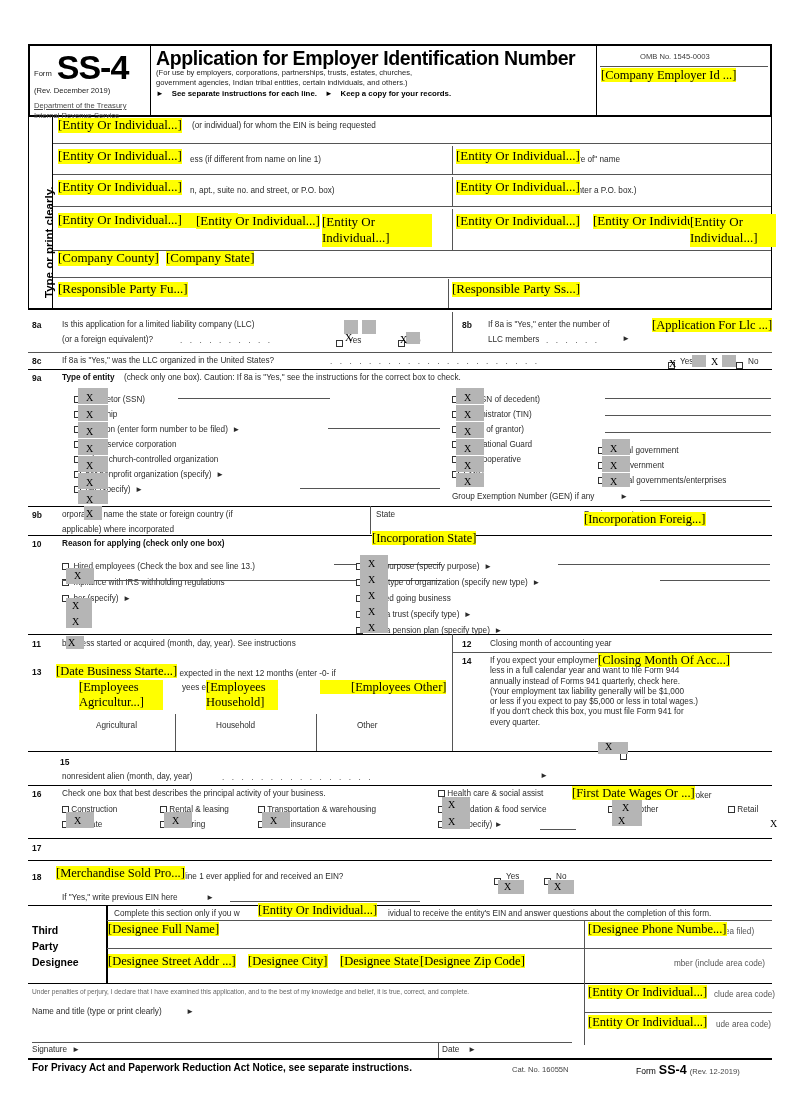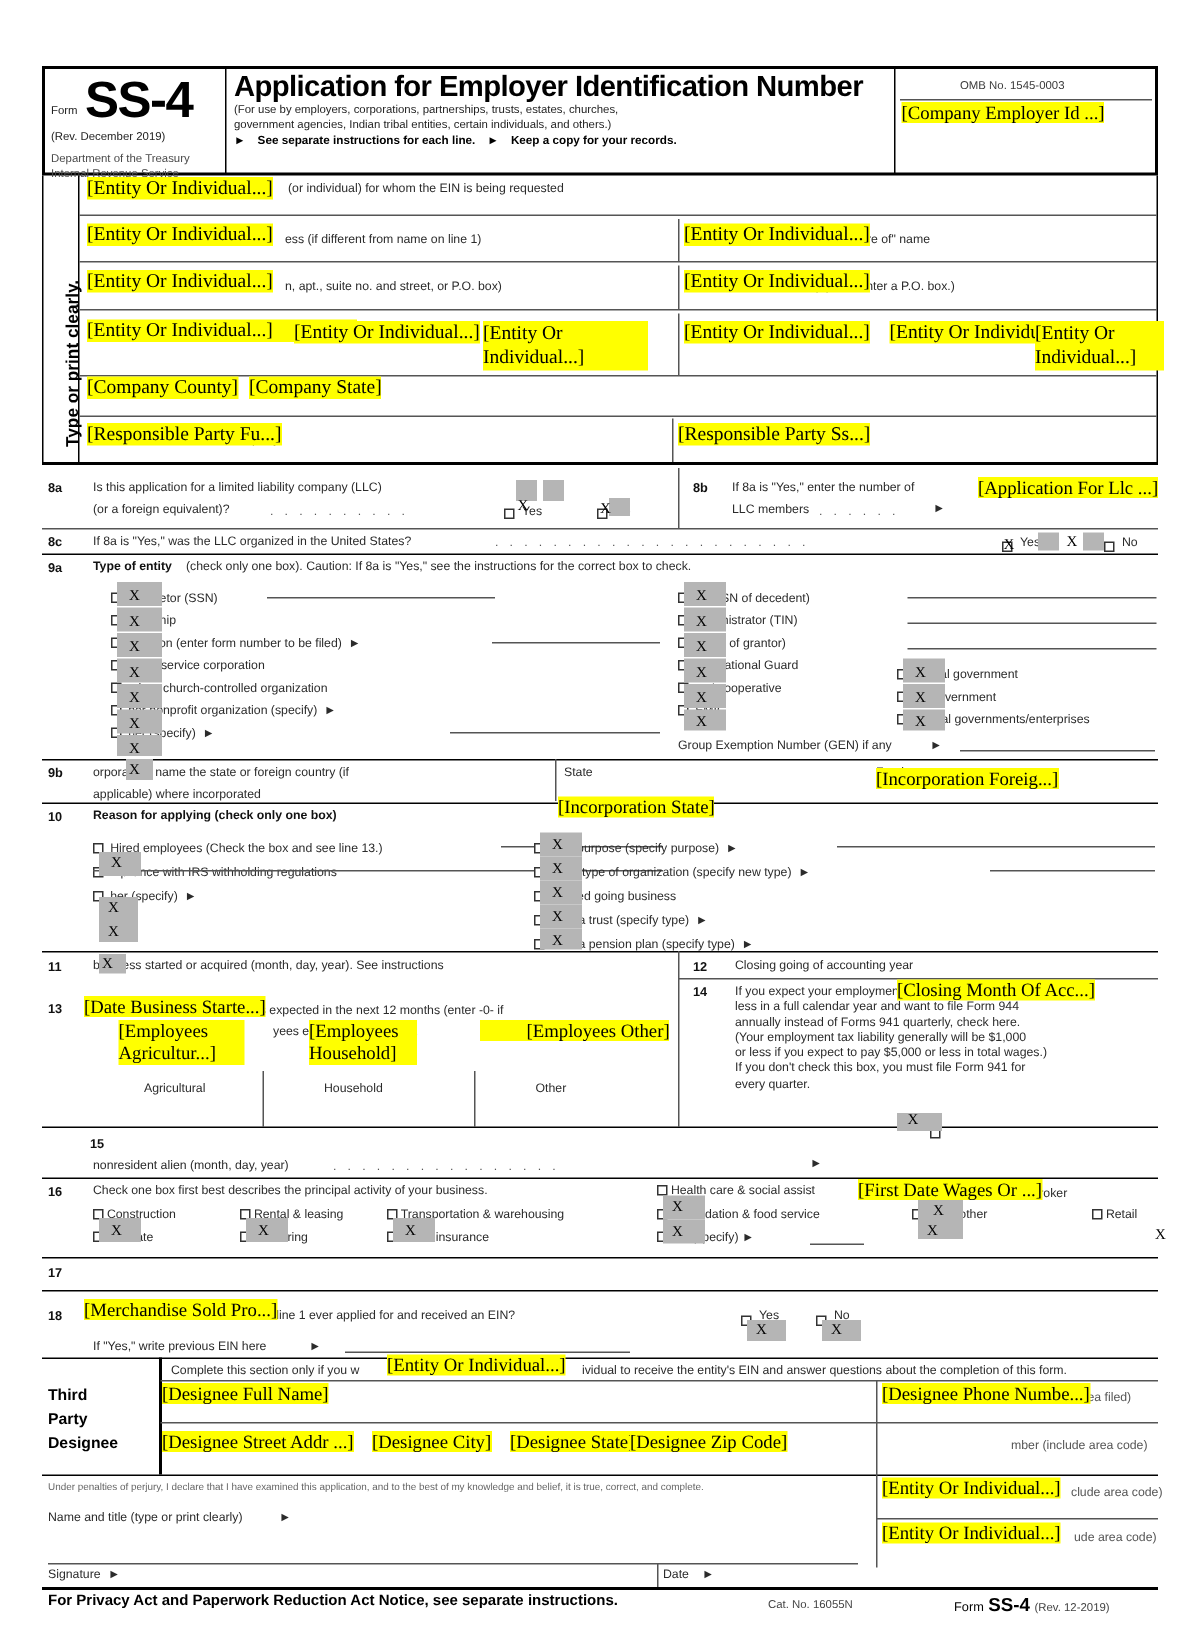--- a/index.html
+++ b/index.html
@@ -70,21 +70,21 @@
   <div class="abs rule" style="left:150px; top:46px; width:1px; height:70px;"></div>
   <div class="abs rule" style="left:596px; top:46px; width:1px; height:70px;"></div>
   <div class="abs rule" style="left:28px; top:115px; width:744px; height:2px;"></div>
 
   <div class="abs" style="left:34px; top:50px; width:114px;">
     <div style="display:flex; align-items:flex-end; gap:5px;">
       <span class="tiny" style="padding-bottom:5px;">Form</span>
       <span class="ss4">SS-4</span>
     </div>
     <div class="tiny" style="margin-top:2px;">(Rev. December 2019)</div>
-    <div class="tiny" style="margin-top:5px; color:#4a4a4a;">Department of the Treasury</div>
+    <div class="tiny" style="margin-top:5px; color:#4a4a4a;text-decoration:underline;">Department of the Treasury</div>
     <div class="tiny" style="color:#4a4a4a;">Internal Revenue Service</div>
   </div>
 
   <div class="abs" style="left:156px; top:48px; width:436px;">
     <div class="title-main">Application for Employer Identification Number</div>
     <div class="tiny">(For use by employers, corporations, partnerships, trusts, estates, churches,</div>
     <div class="tiny">government agencies, Indian tribal entities, certain individuals, and others.)</div>
     <div class="tiny-b" style="margin-top:1px; display:flex; gap:8px;">
       <span>►</span>
       <span>See separate instructions for each line.</span>
@@ -311,21 +311,21 @@
 
   <div class="abs rule" style="left:28px; top:634px; width:744px; height:1px;"></div>
 
   <div class="abs num" style="left:32px; top:639px;">11</div>
   <div class="abs lbl" style="left:62px; top:639px;">business started or acquired (month, day, year). See instructions</div>
   <div class="chip" style="left:66px; top:636px; width:18px; height:13px;"></div>
   <div class="xmark" style="left:68px; top:637px;">X</div>
 
   <div class="abs rule-thin" style="left:452px; top:634px; width:1px; height:18px;"></div>
   <div class="abs num" style="left:462px; top:639px;">12</div>
-  <div class="abs lbl" style="left:490px; top:639px;">Closing going of accounting year</div>
+  <div class="abs lbl" style="left:490px; top:639px;">Closing month of accounting year</div>
   <div class="abs rule-thin" style="left:452px; top:652px; width:320px;"></div>
 
   <div class="abs num" style="left:32px; top:667px;">13</div>
   <div class="abs lbl" style="left:160px; top:669px;">yees expected in the next 12 months (enter -0- if</div>
   <div class="abs lbl" style="left:76px; top:683px;padding-left:10px;">non</div>
   <div class="abs lbl" style="left:182px; top:683px;">yees expected</div>
   <div class="abs lbl" style="left:272px; top:683px;">4.</div>
 
   <div class="abs hl" style="left:56px; top:664px; font-size:12.5px;">[Date Business Starte...]</div>
   <div class="abs hl wrap" style="left:79px; top:680px; width:84px; font-size:12.5px; line-height:1.2;">[Employees Agricultur...]</div>
@@ -356,21 +356,21 @@
 
   <div class="abs rule" style="left:28px; top:751px; width:744px; height:1px;"></div>
 
   <div class="abs num" style="left:32px; top:757px;margin-left:28px;">15</div>
   <div class="abs lbl" style="left:62px; top:772px;">nonresident alien (month, day, year)</div>
   <div class="abs dots" style="left:222px; top:773px;">. . . . . . . . . . . . . . . .</div>
   <div class="abs lbl" style="left:540px; top:771px;">►</div>
   <div class="abs rule" style="left:28px; top:785px; width:744px; height:1px;"></div>
 
   <div class="abs num" style="left:32px; top:789px;">16</div>
-  <div class="abs lbl" style="left:62px; top:789px;">Check one box first best describes the principal activity of your business.</div>
+  <div class="abs lbl" style="left:62px; top:789px;">Check one box that best describes the principal activity of your business.</div>
 
   <div class="abs lbl" style="left:438px; top:789px;"><span class="cb"></span> <span>Health care &amp; social assist</span></div>
   <div class="abs lbl" style="left:686px; top:791px;">/broker</div>
   <div class="abs hl" style="left:572px; top:786px; font-size:12.5px;">[First Date Wages Or ...]</div>
 
   <div class="abs lbl" style="left:62px; top:805px;"><span class="cb"></span> <span>Construction</span></div>
   <div class="abs lbl" style="left:160px; top:805px;"><span class="cb"></span> <span>Rental &amp; leasing</span></div>
   <div class="abs lbl" style="left:258px; top:805px;"><span class="cb"></span> <span>Transportation &amp; warehousing</span></div>
   <div class="abs lbl" style="left:438px; top:805px;"><span class="cb"></span> <span>ommodation &amp; food service</span></div>
   <div class="abs lbl" style="left:608px; top:805px;"><span class="cb"></span> <span>esale-other</span></div>

